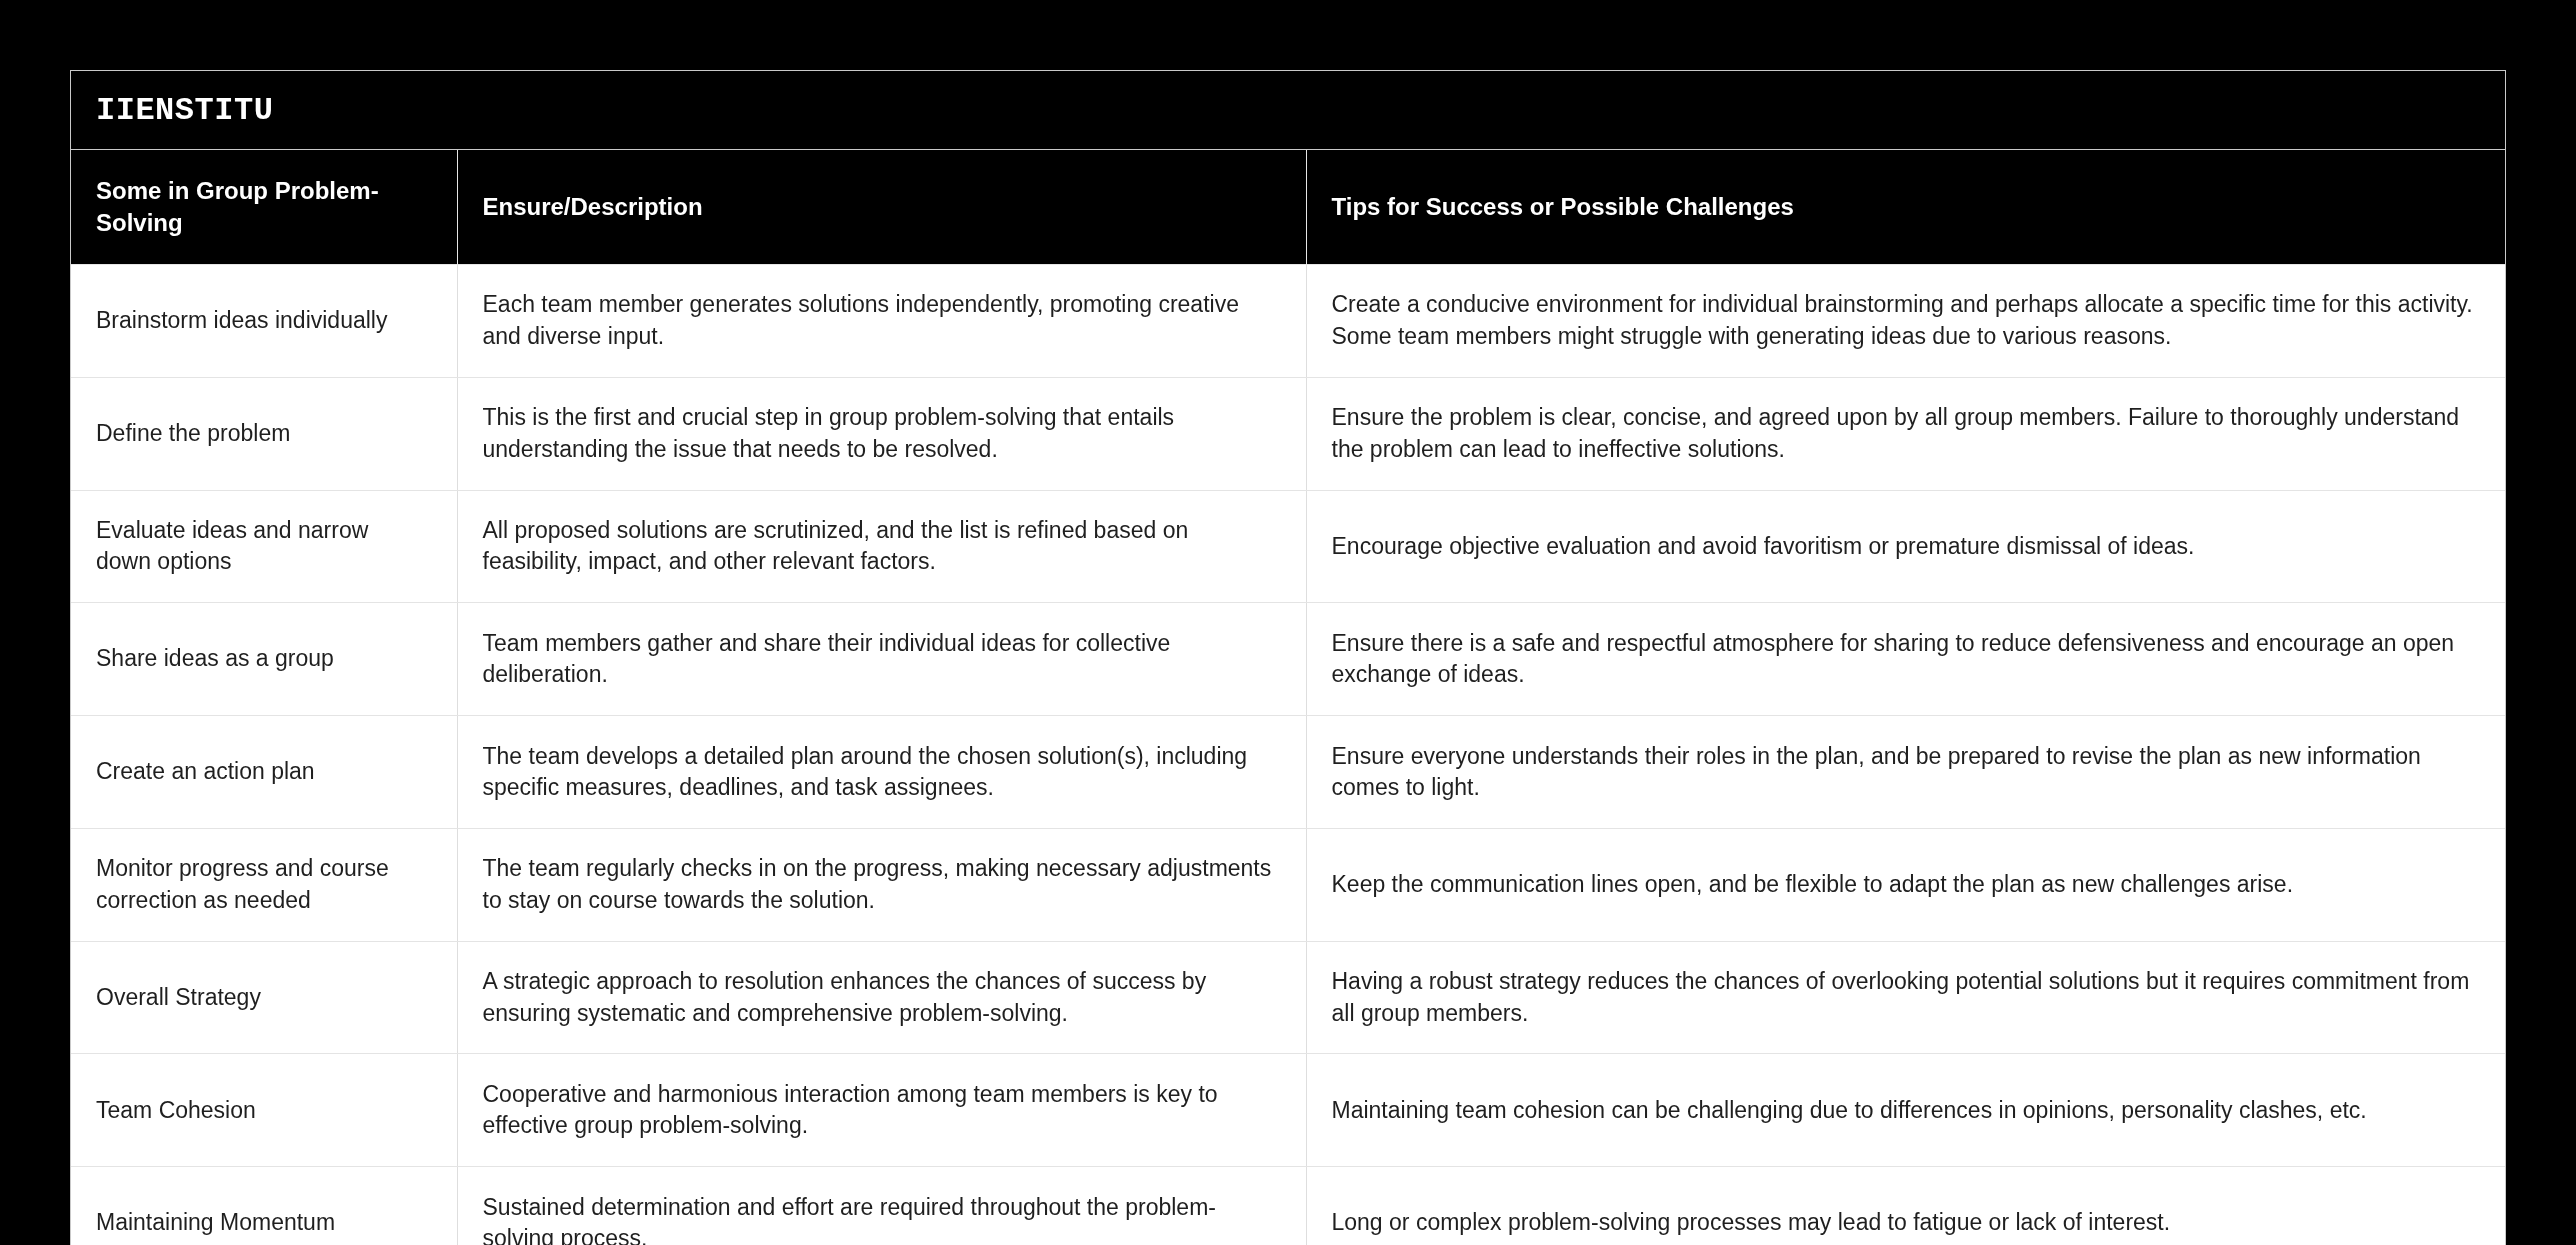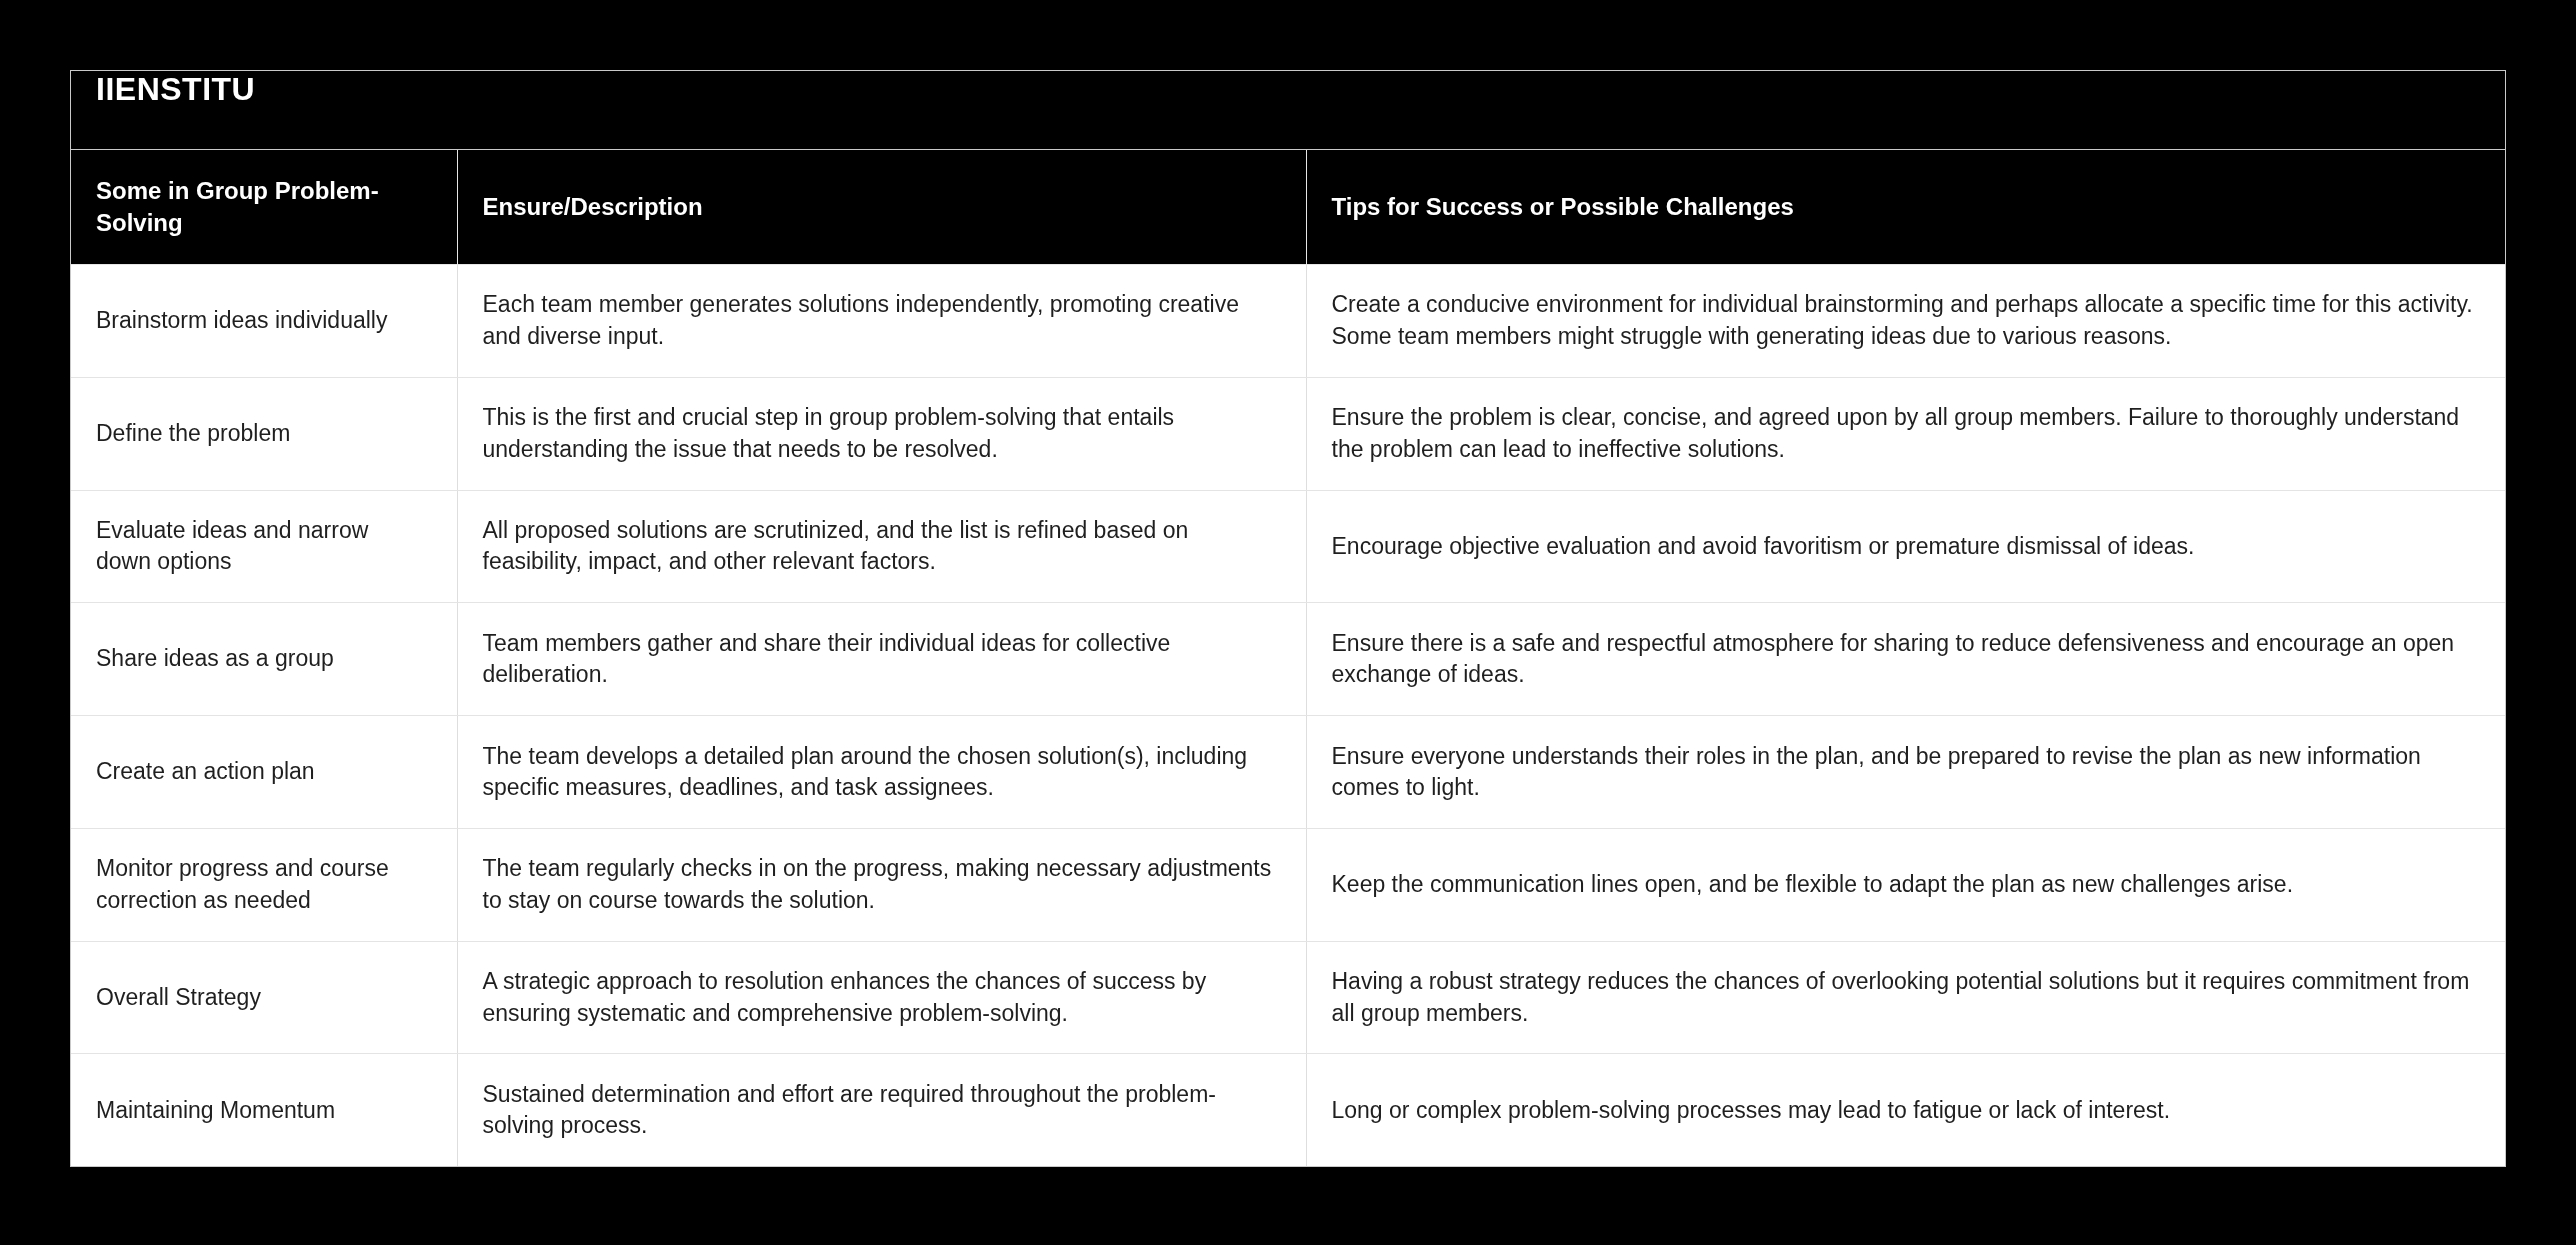--- a/index.html
+++ b/index.html
@@ -21,23 +21,24 @@
     top: 70px;
     width: 2436px;
     border: 1.9px solid #c9c9c9;
     background: #000000;
     box-sizing: border-box;
   }
   .brand-bar {
     background: #000000;
     height: 78px;
     display: flex;
-    align-items: flex-start;
+    align-items: center;
     padding-left: 25px;
     border-bottom: 1.9px solid #c9c9c9;
+    font-family: Liberation Mono, monospace;
   }
   .brand-title {
     color: #ffffff;
     font-size: 32px;
     font-weight: bold;
     letter-spacing: 0.5px;
   }
   .grid-table {
     width: 100%;
     border-collapse: collapse;
@@ -134,20 +135,25 @@
     <td>The team regularly checks in on the progress, making necessary adjustments to stay on course towards the solution.</td>
     <td>Keep the communication lines open, and be flexible to adapt the plan as new challenges arise.</td>
   </tr>
 
   <tr>
     <td>Overall Strategy</td>
     <td>A strategic approach to resolution enhances the chances of success by ensuring systematic and comprehensive problem-solving.</td>
     <td>Having a robust strategy reduces the chances of overlooking potential solutions but it requires commitment from all group members.</td>
   </tr>
 
+  <tr>
+    <td>Team Cohesion</td>
+    <td>Cooperative and harmonious interaction among team members is key to effective group problem-solving.</td>
+    <td>Maintaining team cohesion can be challenging due to differences in opinions, personality clashes, etc.</td>
+  </tr>
 
   <tr>
     <td>Maintaining Momentum</td>
     <td>Sustained determination and effort are required throughout the problem-solving process.</td>
     <td>Long or complex problem-solving processes may lead to fatigue or lack of interest.</td>
   </tr>
 
 </tbody>
     </table>
 

